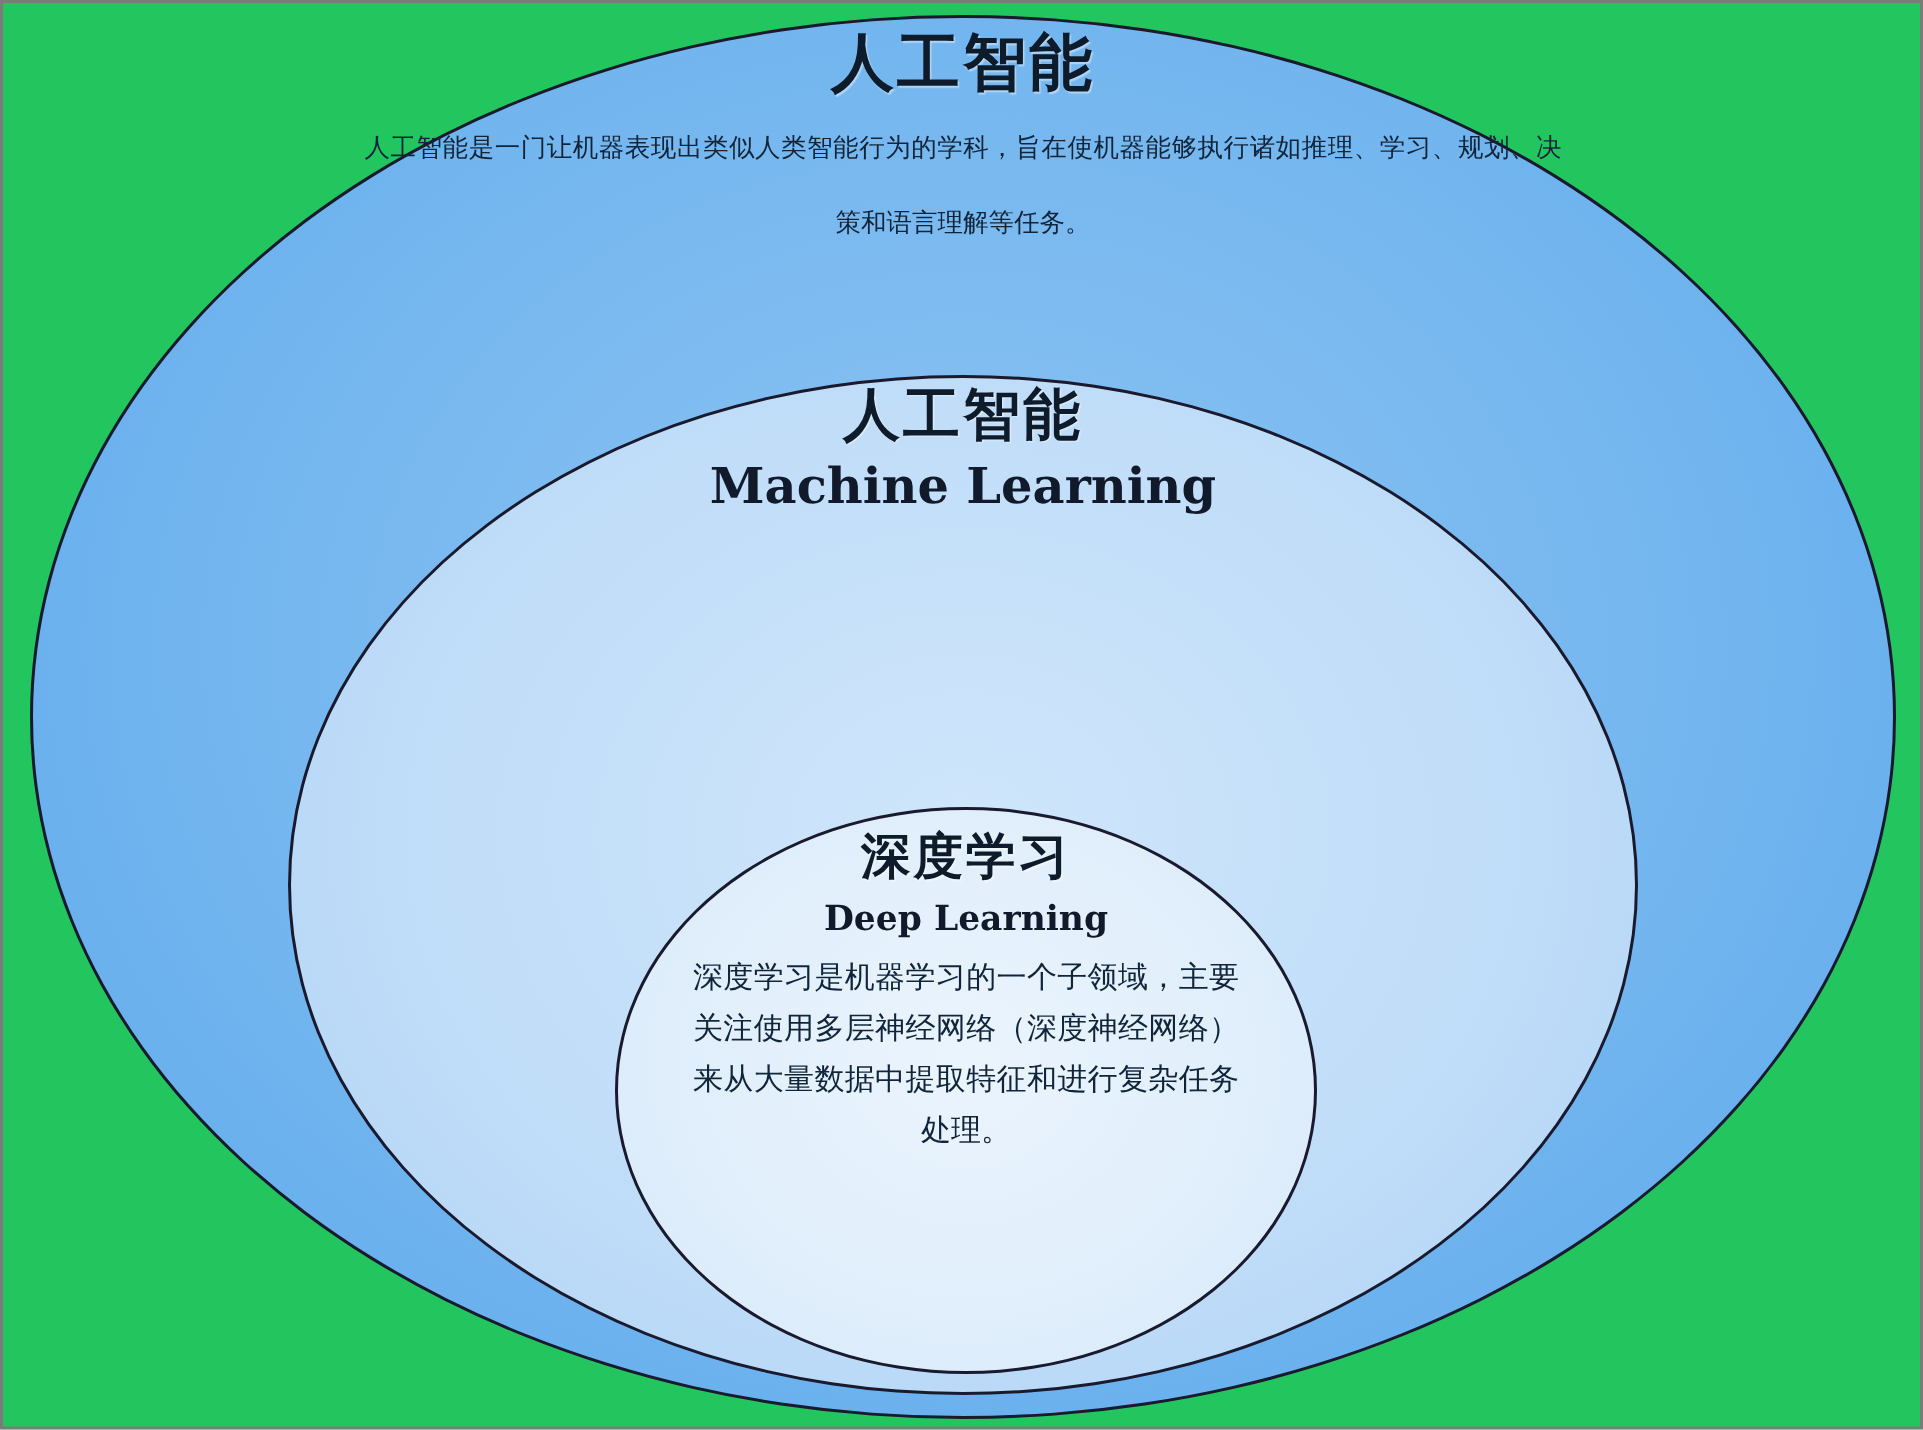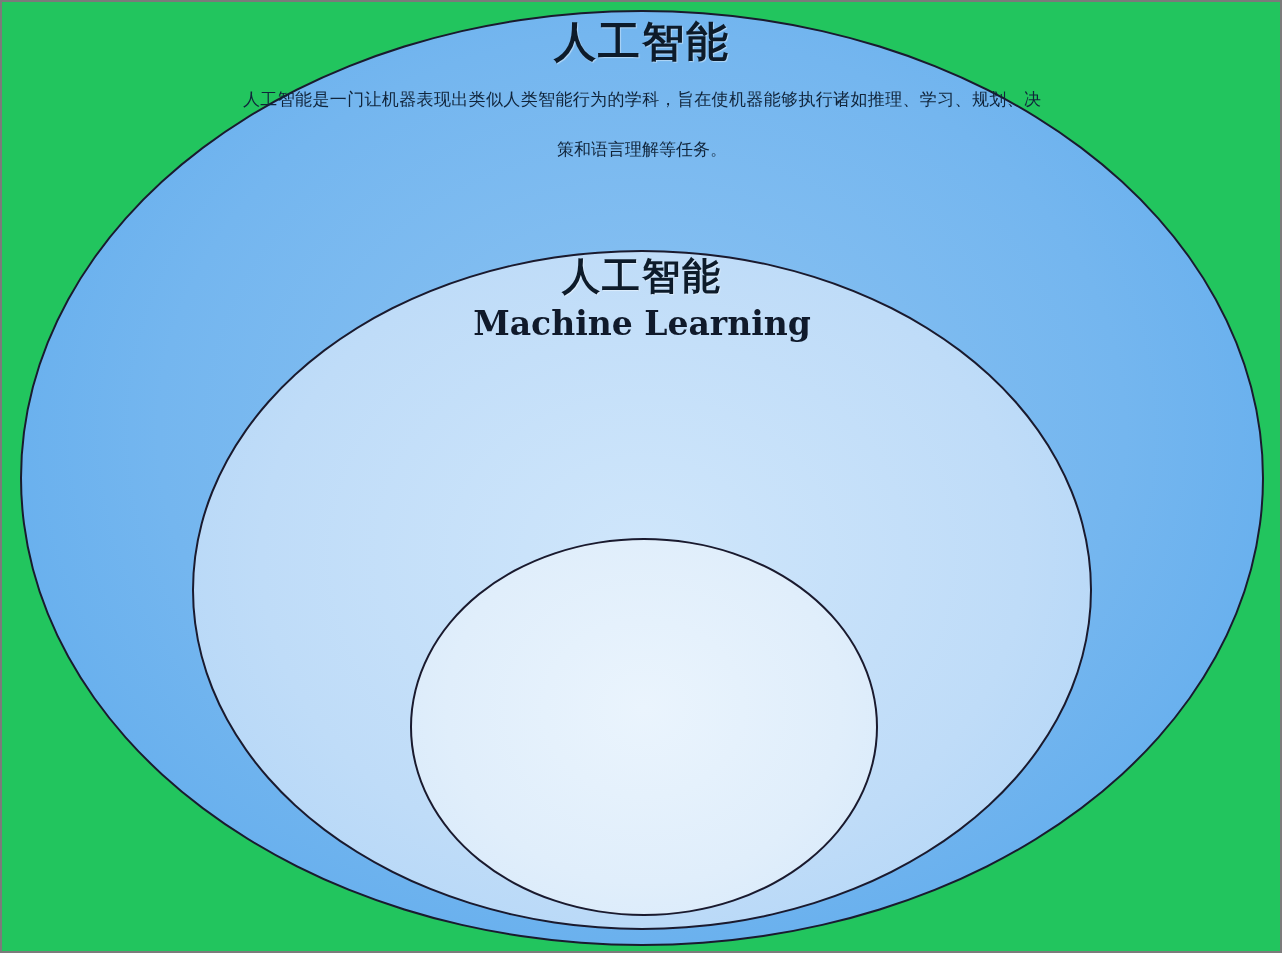--- a/index.html
+++ b/index.html
@@ -145,15 +145,18 @@
     <div class="title-cn">人工智能</div>
     <div class="desc">人工智能是一门让机器表现出类似人类智能行为的学科，旨在使机器能够执行诸如推理、学习、规划、决策和语言理解等任务。</div>
   </div>
 
   <div class="block" id="ml-block">
     <div class="title-cn">人工智能</div>
     <div class="title-en">Machine Learning</div>
   </div>
 
   <div class="block" id="dl-block">
+    <div class="title-cn">深度学习</div>
+    <div class="title-en">Deep Learning</div>
+    <div class="desc">深度学习是机器学习的一个子领域，主要关注使用多层神经网络（深度神经网络）来从大量数据中提取特征和进行复杂任务处理。</div>
   </div>
 
 </div>
 
 </body></html>

